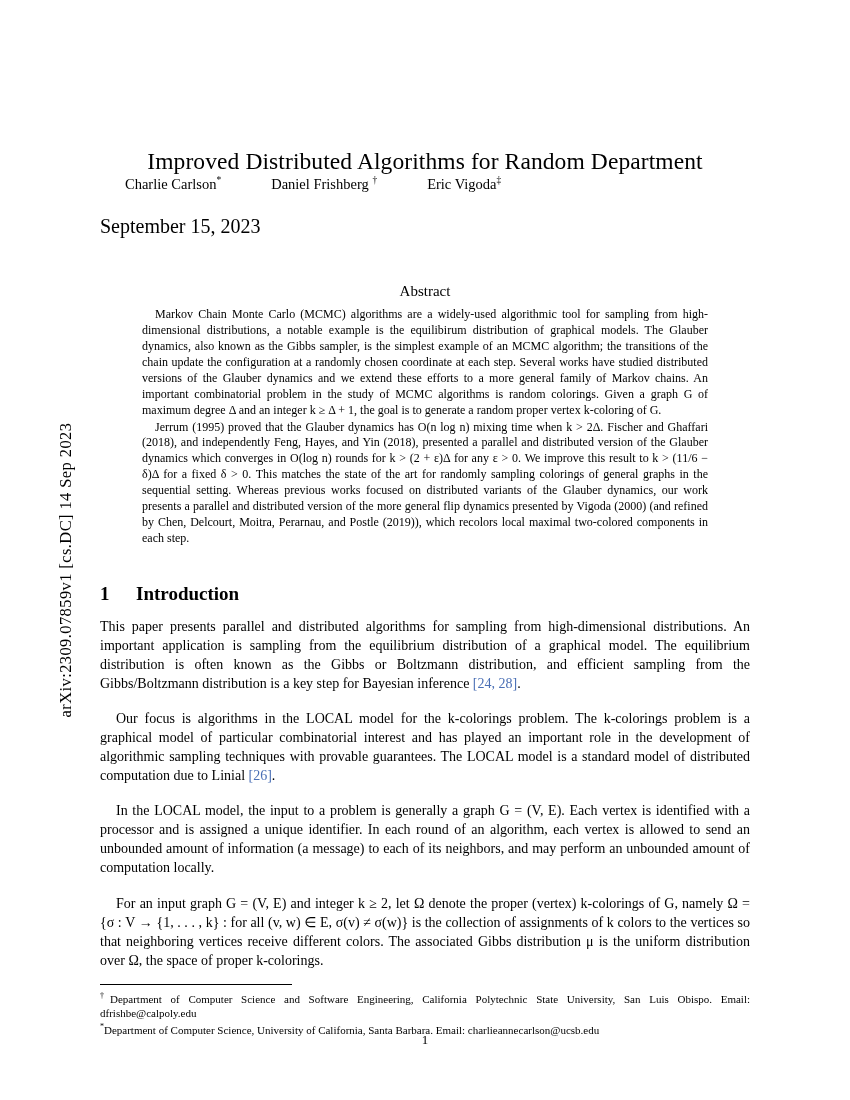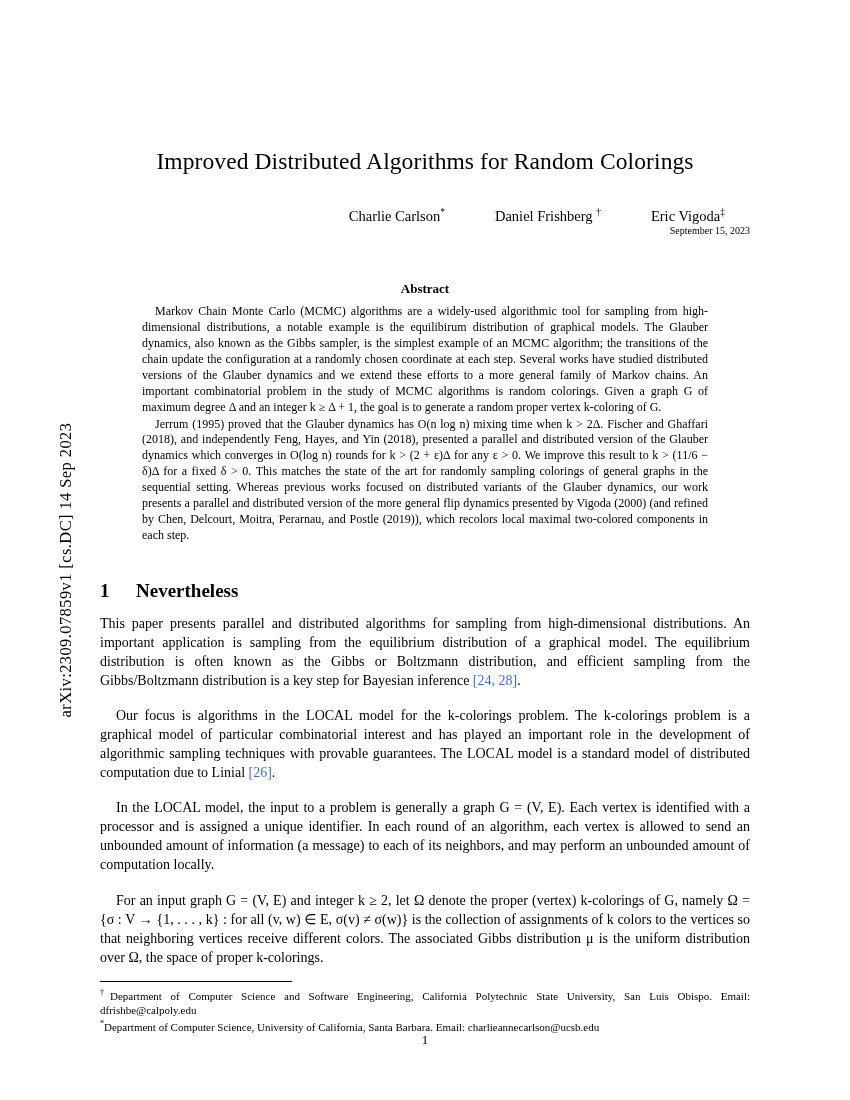--- a/index.html
+++ b/index.html
@@ -47,47 +47,47 @@
   }
 
   .title {
     text-align: center;
     font-size: 23.5px;
     margin-top: 148px;
     letter-spacing: 0.1px;
   }
 
   .authors {
-    text-align: right;
-    margin-top: 32px;
+    text-align: left;
     font-size: 14.5px;
   }
   .authors .author {
     display: inline-block;
     margin: 0 25px;
     white-space: nowrap;
   }
   .authors sup {
     font-size: 9.5px;
     vertical-align: super;
   }
 
   .date {
-    text-align: right;
-    font-size: 10px;
+    text-align: left;
+    margin-top: 22px;
+    font-size: 20px;
   }
 
   .abstract-wrap {
     margin-top: 45px;
     padding: 0 42px;
   }
   .abstract-head {
     text-align: center;
-    font-weight: bold;
-    font-size: 13px;
+    font-weight: normal;
+    font-size: 15px;
     margin-bottom: 7px;
   }
   .abstract-body p {
     font-size: 12px;
     line-height: 1.33;
     text-align: justify;
     margin: 0;
     text-indent: 13px;
   }
   .abstract-body p + p {
@@ -158,38 +158,38 @@
 </style>
 </head>
 <body>
 
 <div class="page">
 
   <div class="arxiv-stamp">arXiv:2309.07859v1  [cs.DC]  14 Sep 2023</div>
 
   <div class="content">
 
-    <div class="title">Improved Distributed Algorithms for Random Colorings</div>
+    <div class="title">Improved Distributed Algorithms for Random Department</div>
 
     <div class="authors">
       <span class="author"><span>Charlie Carlson</span><sup>*</sup></span><span class="author"><span>Daniel Frishberg</span> <sup>†</sup></span><span class="author"><span>Eric Vigoda</span><sup>‡</sup></span>
     </div>
 
     <div class="date">September 15, 2023</div>
 
     <div class="abstract-wrap">
       <div class="abstract-head">Abstract</div>
       <div class="abstract-body">
         <p>Markov Chain Monte Carlo (MCMC) algorithms are a widely-used algorithmic tool for sampling from high-dimensional distributions, a notable example is the equilibirum distribution of graphical models. The Glauber dynamics, also known as the Gibbs sampler, is the simplest example of an MCMC algorithm; the transitions of the chain update the configuration at a randomly chosen coordinate at each step. Several works have studied distributed versions of the Glauber dynamics and we extend these efforts to a more general family of Markov chains. An important combinatorial problem in the study of MCMC algorithms is random colorings. Given a graph G of maximum degree Δ and an integer k ≥ Δ + 1, the goal is to generate a random proper vertex k-coloring of G.</p>
         <p>Jerrum (1995) proved that the Glauber dynamics has O(n log n) mixing time when k &gt; 2Δ. Fischer and Ghaffari (2018), and independently Feng, Hayes, and Yin (2018), presented a parallel and distributed version of the Glauber dynamics which converges in O(log n) rounds for k &gt; (2 + ε)Δ for any ε &gt; 0. We improve this result to k &gt; (11/6 − δ)Δ for a fixed δ &gt; 0. This matches the state of the art for randomly sampling colorings of general graphs in the sequential setting. Whereas previous works focused on distributed variants of the Glauber dynamics, our work presents a parallel and distributed version of the more general flip dynamics presented by Vigoda (2000) (and refined by Chen, Delcourt, Moitra, Perarnau, and Postle (2019)), which recolors local maximal two-colored components in each step.</p>
       </div>
     </div>
 
     <div class="section-head">
-      <span class="num">1</span><span>Nevertheless</span>
+      <span class="num">1</span><span>Introduction</span>
     </div>
 
     <div class="body-text">
       <p class="first">This paper presents parallel and distributed algorithms for sampling from high-dimensional distributions. An important application is sampling from the equilibrium distribution of a graphical model. The equilibrium distribution is often known as the Gibbs or Boltzmann distribution, and efficient sampling from the Gibbs/Boltzmann distribution is a key step for Bayesian inference <span class="cite" style="color: rgb(74, 111, 181);">[24, 28]</span>.</p>
       <p>Our focus is algorithms in the LOCAL model for the k-colorings problem. The k-colorings problem is a graphical model of particular combinatorial interest and has played an important role in the development of algorithmic sampling techniques with provable guarantees. The LOCAL model is a standard model of distributed computation due to Linial <span class="cite" style="color: rgb(74, 111, 181);">[26]</span>.</p>
       <p>In the LOCAL model, the input to a problem is generally a graph G = (V, E). Each vertex is identified with a processor and is assigned a unique identifier. In each round of an algorithm, each vertex is allowed to send an unbounded amount of information (a message) to each of its neighbors, and may perform an unbounded amount of computation locally.</p>
       <p>For an input graph G = (V, E) and integer k ≥ 2, let Ω denote the proper (vertex) k-colorings of G, namely Ω = {σ : V → {1, . . . , k} :  for all (v, w) ∈ E, σ(v) ≠ σ(w)} is the collection of assignments of k colors to the vertices so that neighboring vertices receive different colors. The associated Gibbs distribution μ is the uniform distribution over Ω, the space of proper k-colorings.</p>
     </div>
 
     <div class="footnote-rule"></div>

